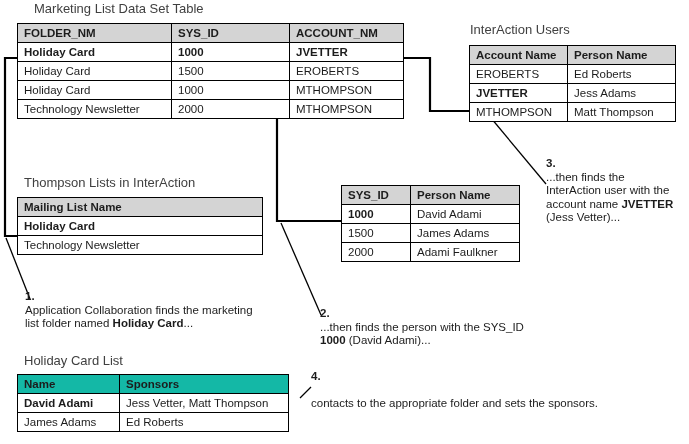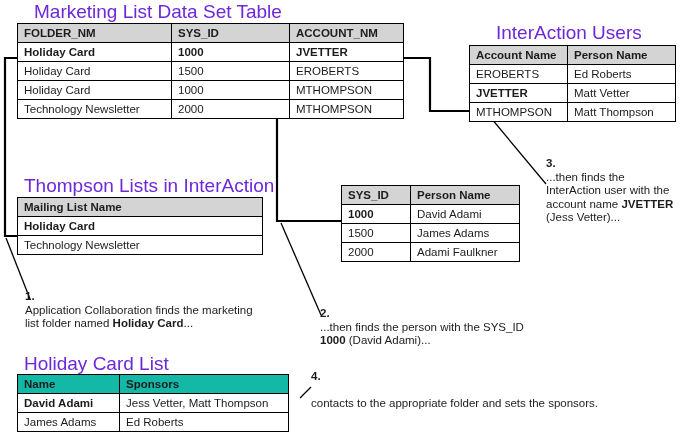--- a/index.html
+++ b/index.html
@@ -23,23 +23,23 @@
   }
   .conn-layer {
     position: absolute;
     left: 0; top: 0;
     width: 689px;
     height: 444px;
     pointer-events: none;
   }
   .ttl {
     position: absolute;
-    font-size: 19px;
+    font-size: 13px;
     font-weight: normal;
-    color: #6d28d9;
+    color: #404040;
     white-space: nowrap;
     letter-spacing: 0px;
   }
   table.dt {
     position: absolute;
     border-collapse: collapse;
     background: #ffffff;
     font-size: 11.5px;
     table-layout: fixed;
   }
@@ -104,21 +104,21 @@
       <line x1="486" y1="112" x2="546" y2="184" stroke="#000000" stroke-width="1.3"></line>
     </g>
 
     <g>
       <line x1="300" y1="398" x2="311" y2="387" stroke="#000000" stroke-width="1.3"></line>
     </g>
   </svg>
 
   <div class="ttl" style="left:34px; top:1px;">Marketing List Data Set Table</div>
 
-  <div class="ttl" style="left:470px; top:22px;margin-left:26px;">InterAction Users</div>
+  <div class="ttl" style="left:470px; top:22px;">InterAction Users</div>
 
   <div class="ttl" style="left:24px; top:175px;">Thompson Lists in InterAction</div>
 
 
   <div class="ttl" style="left:24px; top:353px;">Holiday Card List</div>
 
   <table class="dt" style="left:17px; top:23px; width:386px;">
     <colgroup>
         <col style="width:154px">
         <col style="width:118px">
@@ -166,21 +166,21 @@
         <th>Person Name</th>
       </tr>
     </thead>
     <tbody>
       <tr>
         <td>EROBERTS</td>
         <td>Ed Roberts</td>
       </tr>
       <tr>
         <td class="b">JVETTER</td>
-        <td>Matt Vetter</td>
+        <td>Jess Adams</td>
       </tr>
       <tr>
         <td>MTHOMPSON</td>
         <td>Matt Thompson</td>
       </tr>
     </tbody>
   </table>
 
   <table class="dt" style="left:17px; top:197px; width:245px;">
     <colgroup>

